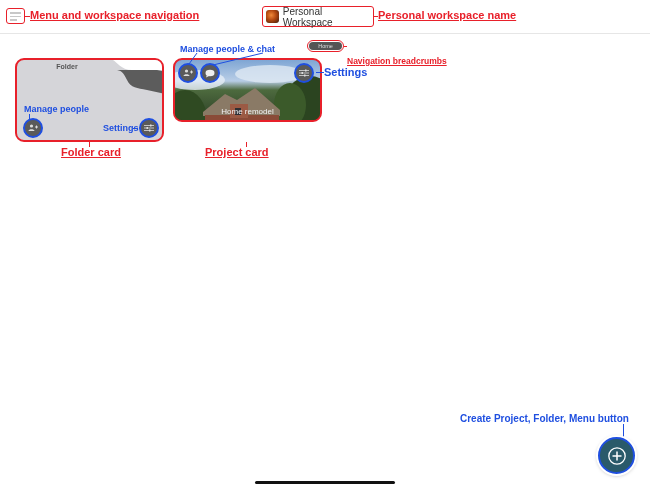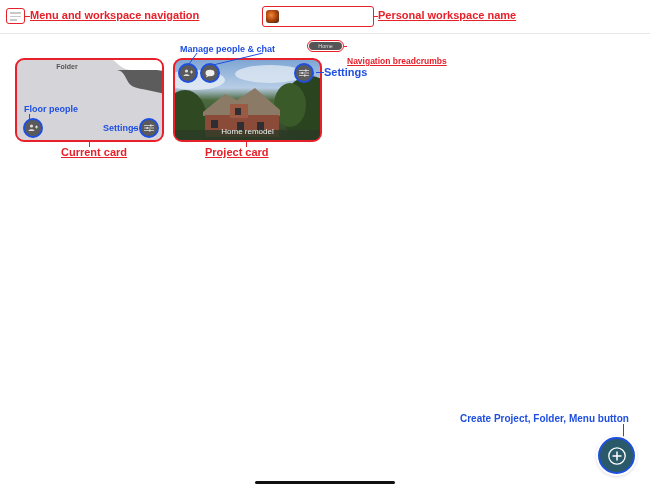--- a/index.html
+++ b/index.html
@@ -48,21 +48,21 @@
     box-sizing:border-box; overflow:hidden; background:#d5d5d9;
   }
   .folder-title { position:absolute; left:0; width:100px; top:3px; text-align:center; font-size:7px; font-weight:bold; color:#555; }
   .round-btn {
     position:absolute; width:20px; height:20px; border-radius:50%; background:#5a5a5a;
     border:2px solid #1f4fe0; box-sizing:border-box; display:flex; align-items:center; justify-content:center;
   }
 
   
   .project-card {
-    left:173px; top:58px; width:149px; height:84px; border:2.5px solid #e8202a; border-radius:9px;
+    left:173px; top:58px; width:149px; height:64px; border:2.5px solid #e8202a; border-radius:9px;
     box-sizing:border-box; overflow:hidden;
     background: linear-gradient(#7fa6d4 0%, #b8cde6 35%, #4d6a3e 50%, #2c3f26 100%);
   }
   .project-title { position:absolute; left:0; right:0; bottom:4px; text-align:center; font-size:8px; color:#f2f2f2; }
 
   
   .fab {
     left:598px; top:437px; width:37px; height:37px; border-radius:50%; background:#2a5a6a;
     border:2.5px solid #1f4fe0; box-sizing:border-box; display:flex; align-items:center; justify-content:center;
     box-shadow:0 0 0 2px #fff, 0 1px 4px rgba(0,0,0,.4);
@@ -79,20 +79,21 @@
     <span class="bar" style="top:3px;width:11px;"></span>
     <span class="bar" style="top:6.5px;width:11px;"></span>
     <span class="bar" style="top:10px;width:7px;"></span>
   </span>
 </div>
 <div class="abs red-line" style="left:25px;top:15.5px;width:5px;height:1.5px;"></div>
 <div class="abs red-ann" style="left:30px;top:9px;">Menu and workspace navigation</div>
 
 <div class="abs ws-pill">
   <div class="ws-avatar"></div>
+  <span class="ws-name">Personal Workspace</span>
 </div>
 <div class="abs red-line" style="left:374px;top:15.5px;width:4px;height:1.5px;"></div>
 <div class="abs red-ann" style="left:378px;top:9px;">Personal workspace name</div>
 
 <div class="abs crumb">
   <div class="crumb-inner">Home</div>
 </div>
 <div class="abs red-line" style="left:344px;top:45.5px;width:3px;height:1.5px;"></div>
 <div class="abs red-ann" style="left:347px;top:41px;font-size:8.5px;margin-top:15px;">Navigation breadcrumbs</div>
 
@@ -112,26 +113,26 @@
   </div>
   <div class="round-btn" style="left:122px;top:58px;">
     <svg width="10" height="8" viewBox="0 0 10 8">
       <path d="M0 1.5 H10 M0 4 H10 M0 6.5 H10" stroke="#ddd" stroke-width="0.8"></path>
       <rect x="6" y="0.5" width="1.5" height="2" fill="#ddd"></rect>
       <rect x="2.5" y="3" width="1.5" height="2" fill="#ddd"></rect>
       <rect x="5" y="5.5" width="1.5" height="2" fill="#ddd"></rect>
     </svg>
   </div>
 </div>
-<div class="abs blue-ann" style="left:24px;top:104px;font-size:9px;">Floor people</div>
+<div class="abs blue-ann" style="left:24px;top:104px;font-size:9px;">Manage people</div>
 <div class="abs blue-line" style="left:29px;top:114px;width:1px;height:5px;"></div>
 <div class="abs blue-ann" style="left:103px;top:123px;font-size:9px;">Settings</div>
 <div class="abs blue-line" style="left:133px;top:128px;width:5px;height:1px;"></div>
 <div class="abs red-line" style="left:89px;top:142px;width:1px;height:5px;"></div>
-<div class="abs red-ann" style="left:61px;top:146px;">Current card</div>
+<div class="abs red-ann" style="left:61px;top:146px;">Folder card</div>
 
 <div class="abs project-card">
   <svg width="149" height="84" style="position:absolute;left:0;top:0;">
     <ellipse cx="20" cy="20" rx="30" ry="10" fill="#e6edf6" opacity="0.8"></ellipse>
     <ellipse cx="95" cy="14" rx="35" ry="9" fill="#dfe8f3" opacity="0.8"></ellipse>
     <ellipse cx="10" cy="60" rx="22" ry="30" fill="#2f4a22"></ellipse>
     <ellipse cx="135" cy="50" rx="28" ry="34" fill="#2b4420"></ellipse>
     <ellipse cx="115" cy="45" rx="16" ry="22" fill="#3b5a2a"></ellipse>
     <polygon points="28,52 50,34 62,40 80,28 105,50 105,56 28,56" fill="#8a7a66"></polygon>
     <rect x="30" y="55" width="74" height="22" fill="#8a4b38"></rect>

